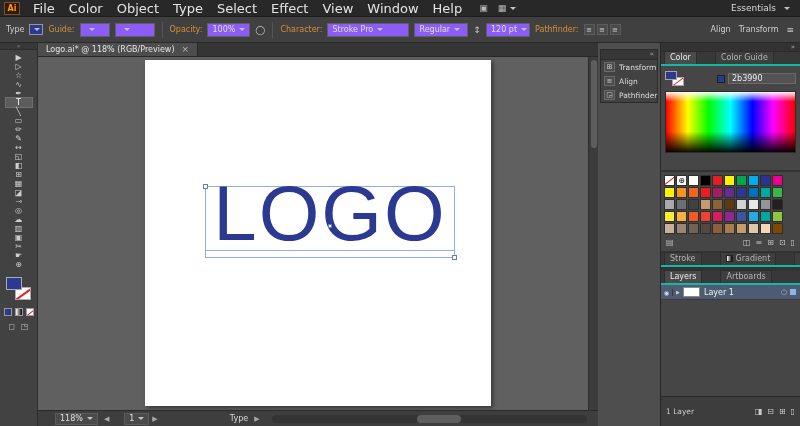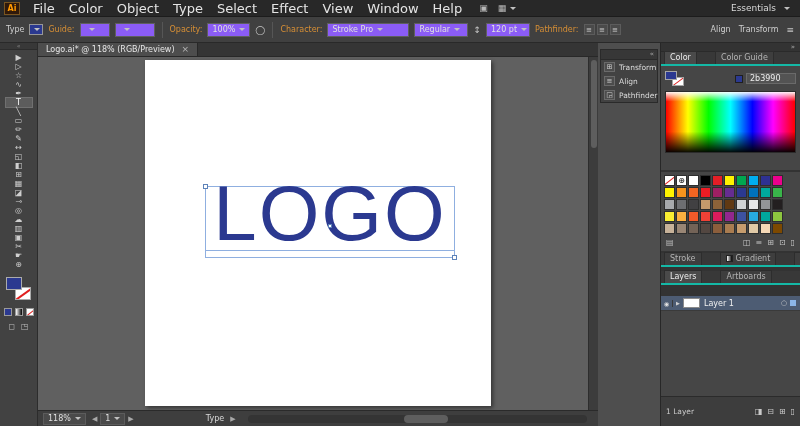--- a/index.html
+++ b/index.html
@@ -76,21 +76,21 @@
   .h-tl{left:-3px;top:-3px;}
   .h-br{right:-3px;bottom:-3px;}
   .center-mark{position:absolute;left:50%;top:55%;width:4px;height:4px;margin:-2px;border:1px solid #5d82b8;background:#fff;}
 
   .vscroll{position:absolute;left:588px;top:57px;width:10px;height:353px;background:#3c3c3c;border-left:1px solid #2d2d2d;}
   .vthumb{width:6px;height:88px;margin:3px auto 0;background:#5e5e5e;border-radius:3px;}
 
   
   .statusbar{position:absolute;left:38px;top:410px;width:560px;height:16px;background:#3e3e3e;
              border-top:1px solid #2a2a2a;display:flex;align-items:center;gap:6px;padding:0 5px;font-size:8px;}
-  .sb-box{height:12px;background:#4a4a4a;border:1px solid #5c5c5c;display:flex;align-items:center;padding:0 4px;color:#e0e0e0;}
+  .sb-box{height:12px;background:#4a4a4a;border:1px solid #5c5c5c;display:flex;align-items:center;padding:0 4px;color:#e0e0e0;margin-left:12px;}
   .sb-nav{display:flex;align-items:center;gap:3px;color:#bdbdbd;}
   .sb-tool{margin-left:66px;color:#d8d8d8;}
   .sb-arrow{color:#a8a8a8;font-size:7px;}
   .hscroll{flex:1;height:8px;background:#343434;border-radius:4px;margin:0 6px;position:relative;}
   .hthumb{position:absolute;left:46%;width:44px;height:8px;background:#5e5e5e;border-radius:4px;}
 
   
   .dock-spacer{position:absolute;left:598px;top:43px;width:62px;bottom:0;background:#4e4e4e;}
   .floatpanel{position:absolute;left:600px;top:49px;width:58px;background:#424242;border:1px solid #2a2a2a;}
   .fp-head{height:10px;background:#373737;border-bottom:1px solid #2a2a2a;color:#aaa;font-size:7px;
@@ -113,39 +113,39 @@
              border:1px solid #222;vertical-align:middle;margin-right:3px;}
   .pbody{background:#464646;flex:0 0 auto;}
   .color-body{height:104px;padding:4px;}
   .color-top{display:flex;justify-content:space-between;align-items:center;height:17px;}
   .mini-fs{position:relative;width:22px;height:16px;}
   .mini-fs .f{position:absolute;left:0;top:0;width:12px;height:9px;background:#2b3990;border:1px solid #a5a5a5;z-index:2;}
   .mini-fs .s{position:absolute;left:7px;top:6px;width:12px;height:9px;background:#fff;border:1px solid #a5a5a5;overflow:hidden;}
   .mini-fs .s::after{content:"";position:absolute;left:-2px;top:3px;width:15px;border-top:1.5px solid #e02020;transform:rotate(-36deg);}
   .hex-wrap{display:flex;align-items:center;gap:3px;}
   .hex-chip{width:8px;height:8px;background:#2b3990;border:1px solid #1f1f1f;}
-  .hex-field{width:50px;height:11px;background:#535353;border:1px solid #6a6a6a;color:#ededed;
+  .hex-field{width:68px;height:11px;background:#535353;border:1px solid #6a6a6a;color:#ededed;
              font-size:8px;display:flex;align-items:center;padding:0 3px;}
   .spectrum{height:62px;margin-top:4px;border:1px solid #2b2b2b;
             background:linear-gradient(to bottom,rgba(255,255,255,.95),rgba(255,255,255,0) 16%,rgba(0,0,0,0) 66%,rgba(0,0,0,.95)),
                        linear-gradient(to right,#ff0000,#ffff00 17%,#00ff00 33%,#00ffff 50%,#0000ff 67%,#ff00ff 83%,#ff0000);}
   .gap{height:2px;background:#333;flex:0 0 auto;}
 
   .sw-body{padding:3px 3px 4px;}
   .sw-grid{display:flex;flex-wrap:wrap;gap:1px;width:120px;}
   .sw{width:11px;height:11px;border:1px solid #2e2e2e;background:#888;}
   .sw-none{background:#fff;position:relative;overflow:hidden;}
   .sw-none::after{content:"";position:absolute;left:-3px;top:4px;width:16px;border-top:1.5px solid #e02020;transform:rotate(-38deg);}
   .sw-reg{background:#fff;position:relative;}
   .sw-reg::after{content:"⊕";position:absolute;left:0;top:0;right:0;bottom:0;display:flex;
                  align-items:center;justify-content:center;color:#000;font-size:8px;}
   .sw-footer{display:flex;align-items:center;margin-top:4px;padding:0 2px;color:#c3c3c3;font-size:8px;}
   .sw-footer .grp{margin-left:auto;display:flex;gap:5px;}
 
-  .layers-body{flex:1 1 auto;background:#464646;display:flex;flex-direction:column;margin-top:11px;}
+  .layers-body{flex:1 1 auto;background:#464646;display:flex;flex-direction:column;}
   .layer-row{height:15px;background:#4d5c73;display:flex;align-items:center;border-bottom:1px solid #3a3a3a;}
   .lr-eye{width:12px;text-align:center;font-size:6px;color:#e2e2e2;border-right:1px solid #3a3a3a;}
   .lr-exp{width:10px;text-align:center;font-size:5px;color:#cfcfcf;}
   .lr-thumb{width:17px;height:10px;background:#ffffff;border:1px solid #8a8a8a;flex:0 0 auto;}
   .lr-name{flex:1;padding-left:4px;font-size:8px;color:#f0f0f0;}
   .lr-target{font-size:7px;color:#cfcfcf;margin-right:3px;}
   .lr-chip{width:6px;height:6px;background:#8cb6e8;margin-right:4px;}
   .layers-footer{height:30px;background:#3d3d3d;border-top:1px solid #2b2b2b;display:flex;
                  align-items:center;padding:12px 5px;font-size:7.5px;color:#cacaca;flex:0 0 auto;}
   .layers-footer .grp{margin-left:auto;display:flex;gap:5px;font-size:8px;}

